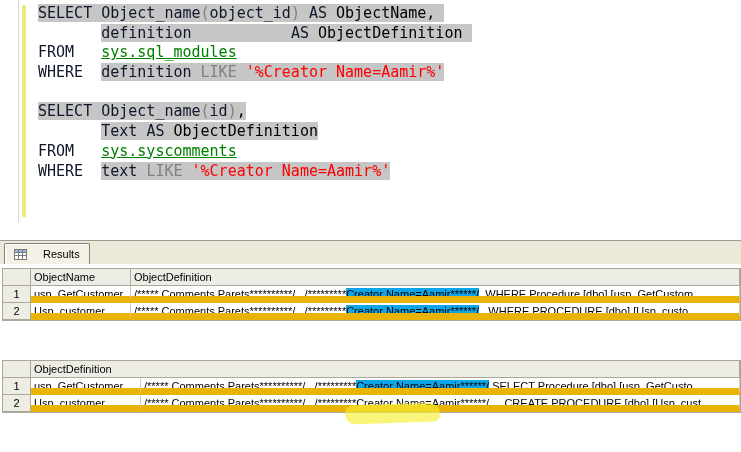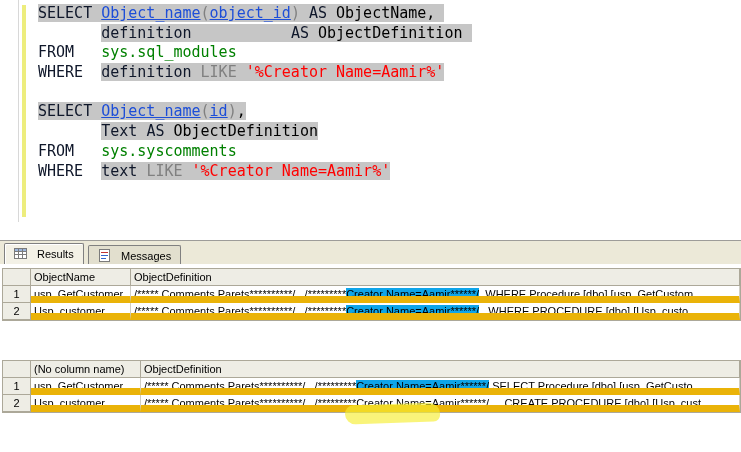--- a/index.html
+++ b/index.html
@@ -7,22 +7,22 @@
           font-family:"Liberation Sans",sans-serif;color:#000;}
 
   
   .editor{position:absolute;left:0;top:0;width:741px;height:222px;background:#FFFFFF;}
   .margin-line{position:absolute;left:18px;top:0;width:1px;height:222px;background:#D8D8D8;}
   .change-bar{position:absolute;left:22px;top:5px;width:4px;height:212px;background:#EDED7D;}
   .code{position:absolute;left:38px;top:4px;font-family:"DejaVu Sans Mono",monospace;
         font-size:15px;line-height:19.7px;white-space:pre;}
   .code-line{height:19.7px;white-space:pre;}
   .c-kw{color:#0f172a;}
-  .c-fn{color:#1d4ed8;text-decoration:underline;}
-  .c-sys{color:#008000;}
+  .c-fn{color:#0f172a;}
+  .c-sys{color:#008000;text-decoration:underline;}
   .c-str{color:#FF0000;}
   .c-op{color:#808080;}
   .c-pl{color:#000000;}
   .hl{background:#C6C6C6;}
 
   
   .statusbar{position:absolute;left:0;top:222px;width:741px;height:18px;background:#ECE9D8;
              border-top:1px solid #ACA899;box-sizing:border-box;margin-top:36px;}
   .zoom-combo{position:absolute;left:3px;top:1px;width:48px;height:15px;background:#FFFFFF;
               border:1px solid #808080;display:flex;align-items:center;box-sizing:border-box;}
@@ -34,21 +34,21 @@
   .scroll-left-btn{position:absolute;left:56px;top:1px;width:16px;height:15px;background:#ECE9D8;
                    border:1px solid;border-color:#FFFFFF #808080 #808080 #FFFFFF;
                    display:flex;align-items:center;justify-content:center;box-sizing:border-box;}
   .tri-left{width:0;height:0;border-top:3px solid transparent;border-bottom:3px solid transparent;
             border-right:4px solid #000;}
   .scroll-track{position:absolute;left:72px;right:0;top:1px;height:15px;background:#F0EEE3;}
 
   
   .tabstrip{position:absolute;left:0;top:240px;width:741px;height:24px;background:#ECE9D8;
             border-top:1px solid #9D9C99;box-sizing:border-box;}
-  .tab{position:absolute;display:flex;align-items:flex-end;gap:10px;padding:16px 9px;font-size:11px;
+  .tab{position:absolute;display:flex;align-items:center;gap:16px;padding:4px 9px;font-size:11px;
        border:1px solid #808080;border-bottom:none;border-radius:2px 2px 0 0;box-sizing:border-box;}
   .tab.active{left:4px;top:2px;height:21px;background:#F3F1E6;box-shadow:inset 1px 1px 0 #FFFFFF;}
   .tab.inactive{left:88px;top:4px;height:19px;background:#E2DFCE;}
   .tab-icon{display:inline-flex;}
 
   
   .grids{position:absolute;left:0;top:264px;width:741px;height:188px;background:#FFFFFF;}
   .grid{position:absolute;left:2px;width:739px;border:1px solid #ACA899;box-sizing:border-box;
         background:#FFFFFF;font-size:11px;overflow:hidden;}
   #grid1{top:4px;}
@@ -97,31 +97,20 @@
         <svg width="13" height="13" xmlns="http://www.w3.org/2000/svg">
           <rect x="0.5" y="1.5" width="12" height="10" fill="#FFFFFF" stroke="#7B7B7B"></rect>
           <rect x="0.5" y="1.5" width="12" height="3" fill="#9CB6DC" stroke="#7B7B7B"></rect>
           <line x1="4.5" y1="1.5" x2="4.5" y2="11.5" stroke="#7B7B7B"></line>
           <line x1="8.5" y1="1.5" x2="8.5" y2="11.5" stroke="#7B7B7B"></line>
           <line x1="0.5" y1="7.5" x2="12.5" y2="7.5" stroke="#7B7B7B"></line>
         </svg>
       </span>
       <span>Results</span>
     </div>
-    <div class="tab inactive">
-      <span class="tab-icon">
-        <svg width="13" height="13" xmlns="http://www.w3.org/2000/svg">
-          <rect x="1.5" y="0.5" width="10" height="12" fill="#FFFFFF" stroke="#7B7B7B"></rect>
-          <line x1="3" y1="3.5" x2="10" y2="3.5" stroke="#C03333"></line>
-          <line x1="3" y1="6.5" x2="10" y2="6.5" stroke="#3366CC"></line>
-          <line x1="3" y1="9.5" x2="8" y2="9.5" stroke="#3366CC"></line>
-        </svg>
-      </span>
-      <span>Messages</span>
-    </div>
   </div>
 
   <div class="grids">
     <div class="grid" id="grid1">
         <div class="grid-row grid-head">
           <div class="gcell hcell col0"></div>
           <div class="gcell hcell col1">ObjectName</div>
           <div class="gcell hcell col2">ObjectDefinition</div>
         </div>
         <div class="grid-row">
@@ -131,21 +120,20 @@
         </div>
         <div class="grid-row">
           <div class="gcell hcell col0">2</div>
           <div class="gcell col1">Usp_customer</div>
           <div class="gcell col2"><span>/***** Comments Parets**********/   /*********</span><span class="yhl">Creator Name=Aamir******/</span><span>   WHERE PROCEDURE [dbo].[Usp_custo...</span></div>
         </div>
       </div>
     <div class="grid" id="grid2">
         <div class="grid-row grid-head">
           <div class="gcell hcell col0"></div>
-          <div class="gcell hcell col1">(No column name)</div>
           <div class="gcell hcell col2">ObjectDefinition</div>
         </div>
         <div class="grid-row">
           <div class="gcell hcell col0">1</div>
           <div class="gcell col1">usp_GetCustomer</div>
           <div class="gcell col2"><span>/***** Comments Parets**********/   /*********</span><span class="yhl">Creator Name=Aamir******/</span><span> SELECT Procedure [dbo].[usp_GetCusto...</span></div>
         </div>
         <div class="grid-row">
           <div class="gcell hcell col0">2</div>
           <div class="gcell col1">Usp_customer</div>

